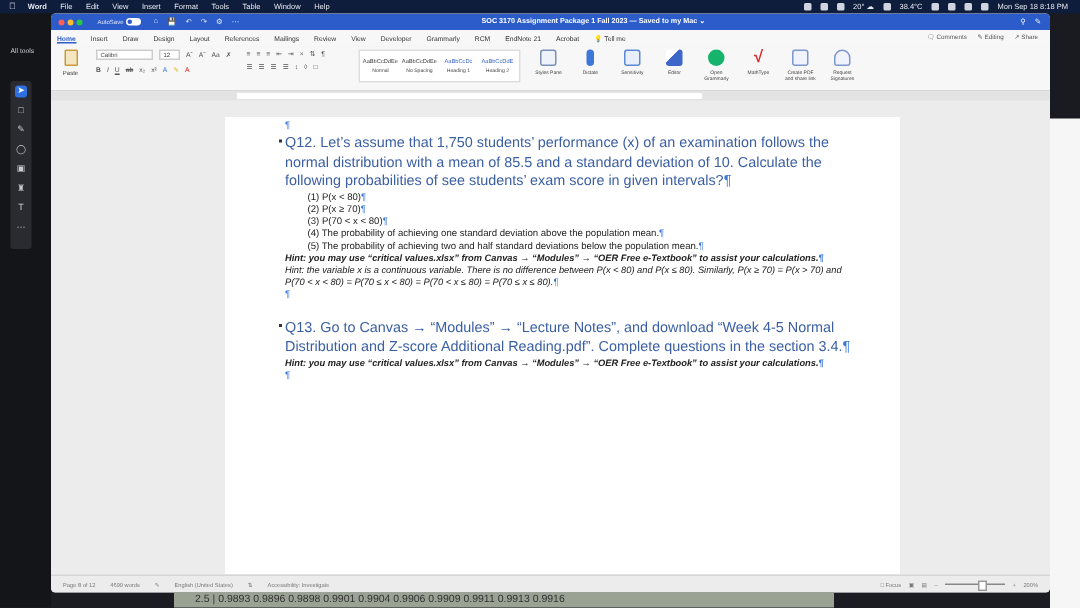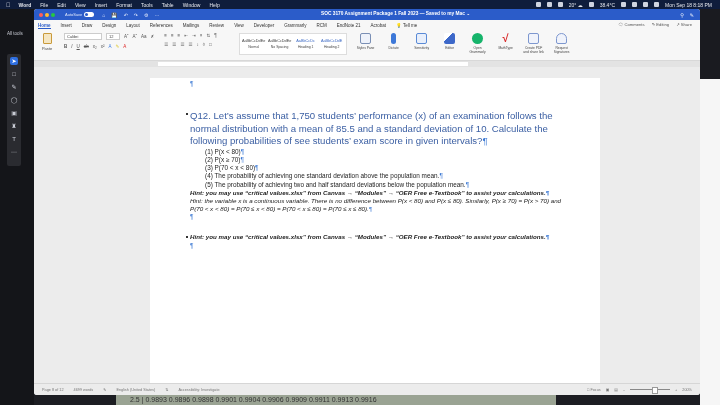--- a/index.html
+++ b/index.html
@@ -257,37 +257,38 @@
 
   <div class="ruler">
       <div class="white"></div>
     </div>
 
   <div class="docarea">
     <div class="page">
       <div class="text">
         <div class="small pilcrow" style="margin-top:2px;height:10px">¶</div>
 
-        <div style="position:relative;margin-top:20px">
+        <div style="position:relative;margin-top:0">
           <span class="bullet" style="top:3px"></span>
           <div class="para-blue"><span>Q12. Let’s assume that 1,750 students’ performance (x) of an examination follows the normal distribution with a mean of 85.5 and a standard deviation of 10. Calculate the following probabilities of see students’ exam score in given intervals?</span><span class="pilcrow">¶</span></div>
           <div class="list small">
             <div><span>(1) P(x &lt; 80)</span><span class="pilcrow">¶</span></div>
             <div><span>(2) P(x ≥ 70)</span><span class="pilcrow">¶</span></div>
             <div><span>(3) P(70 &lt; x &lt; 80)</span><span class="pilcrow">¶</span></div>
             <div><span>(4) The probability of achieving one standard deviation above the population mean.</span><span class="pilcrow">¶</span></div>
             <div><span>(5) The probability of achieving two and half standard deviations below the population mean.</span><span class="pilcrow">¶</span></div>
           </div>
           <div class="hint"><span>Hint: you may use “critical values.xlsx” from Canvas → “Modules” → “OER Free e-Textbook” to assist your calculations.</span><span class="pilcrow">¶</span></div>
           <div class="hint2"><span>Hint: the variable x is a continuous variable. There is no difference between P(x &lt; 80) and P(x ≤ 80). Similarly, P(x ≥ 70) = P(x &gt; 70) and P(70 &lt; x &lt; 80) = P(70 ≤ x &lt; 80) = P(70 &lt; x ≤ 80) = P(70 ≤ x ≤ 80).</span><span class="pilcrow">¶</span></div>
           <div class="small pilcrow" style="height:10px">¶</div>
         </div>
 
         <div style="position:relative;margin-top:10px">
           <span class="bullet" style="top:3px"></span>
+          <div class="para-blue"><span>Q13. Go to Canvas → “Modules” → “Lecture Notes”, and download “Week 4-5 Normal Distribution and Z-score Additional Reading.pdf”. Complete questions in the section 3.4.</span><span class="pilcrow">¶</span></div>
           <div class="hint"><span>Hint: you may use “critical values.xlsx” from Canvas → “Modules” → “OER Free e-Textbook” to assist your calculations.</span><span class="pilcrow">¶</span></div>
           <div class="small pilcrow">¶</div>
         </div>
       </div>
     </div>
   </div>
 
   <div class="statusbar">
     <span>Page 8 of 12</span>
     <span>4699 words</span>

